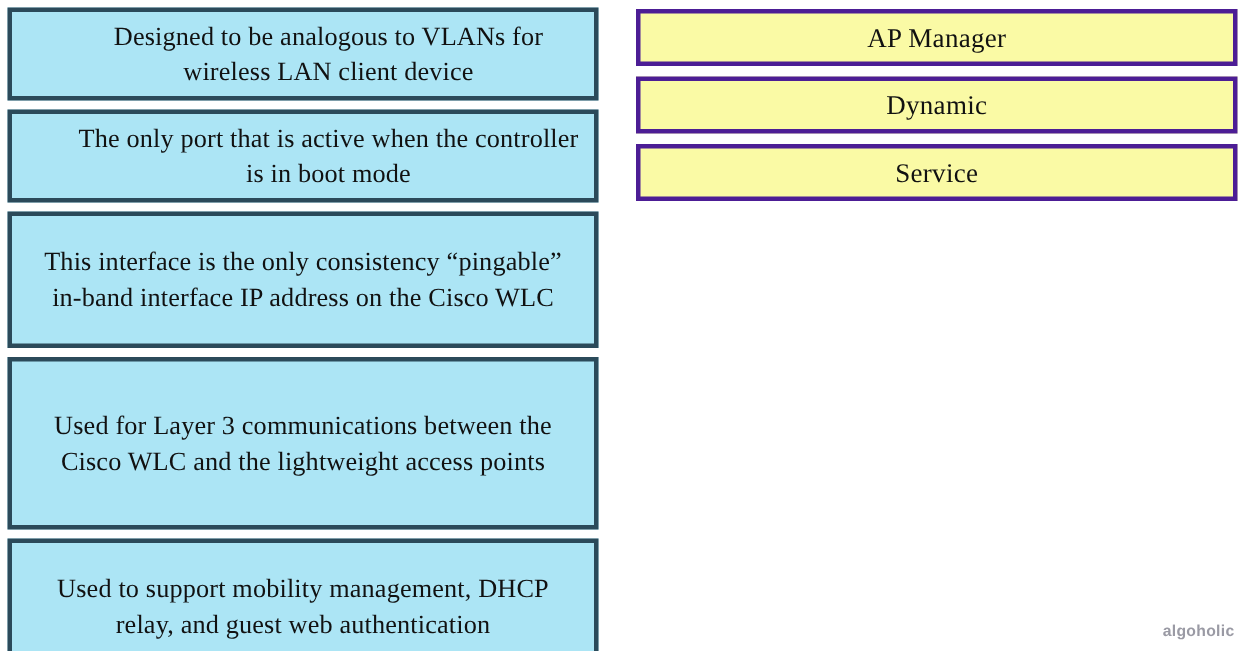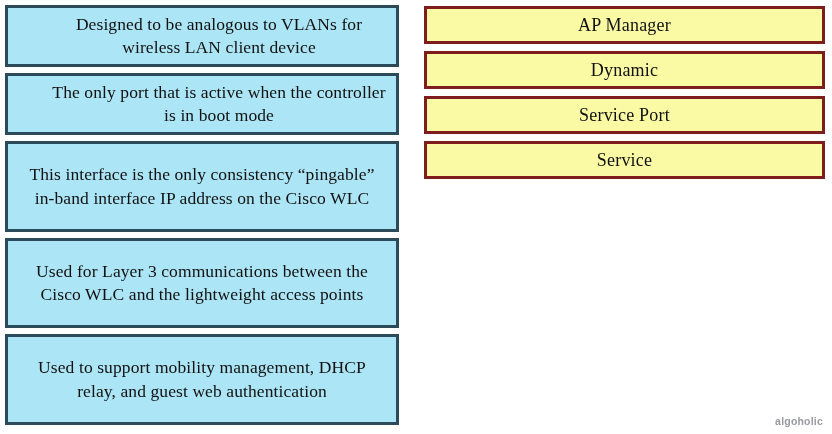--- a/index.html
+++ b/index.html
@@ -49,37 +49,37 @@
     letter-spacing: 0.1px;
   }
 
   .desc-card .txt {
     display: block;
     width: 100%;
   }
 
   .h-2line { height: 62px; padding-left: 44px; }
   .h-3line { height: 91px; }
-  .h-4line { height: 90px; }
+  .h-4line { height: 115px; }
 
   
   .right-col {
     position: absolute;
     left: 424px;
     top: 6px;
     width: 401px;
     display: flex;
     flex-direction: column;
     gap: 7px;
   }
 
   .option-card {
     box-sizing: border-box;
     background: #fafaa5;
-    border: 3px solid #7f1d1d;
+    border: 3px solid #4c1d95;
     color: #111111;
     height: 38px;
     font-size: 18px;
     display: flex;
     align-items: center;
     justify-content: center;
     text-align: center;
     letter-spacing: 0.2px;
     font-family: Liberation Serif, serif;
   }
@@ -130,23 +130,20 @@
 
     <div class="option-card">
       <span>AP Manager</span>
     </div>
 
     <div class="option-card">
       <span>Dynamic</span>
     </div>
 
 
-    <div class="option-card">
-      <span>Service Port</span>
-    </div>
 
     <div class="option-card">
       <span>Service</span>
     </div>
 
   </div>
 
   <div class="watermark">algoholic</div>
 
 </div>

